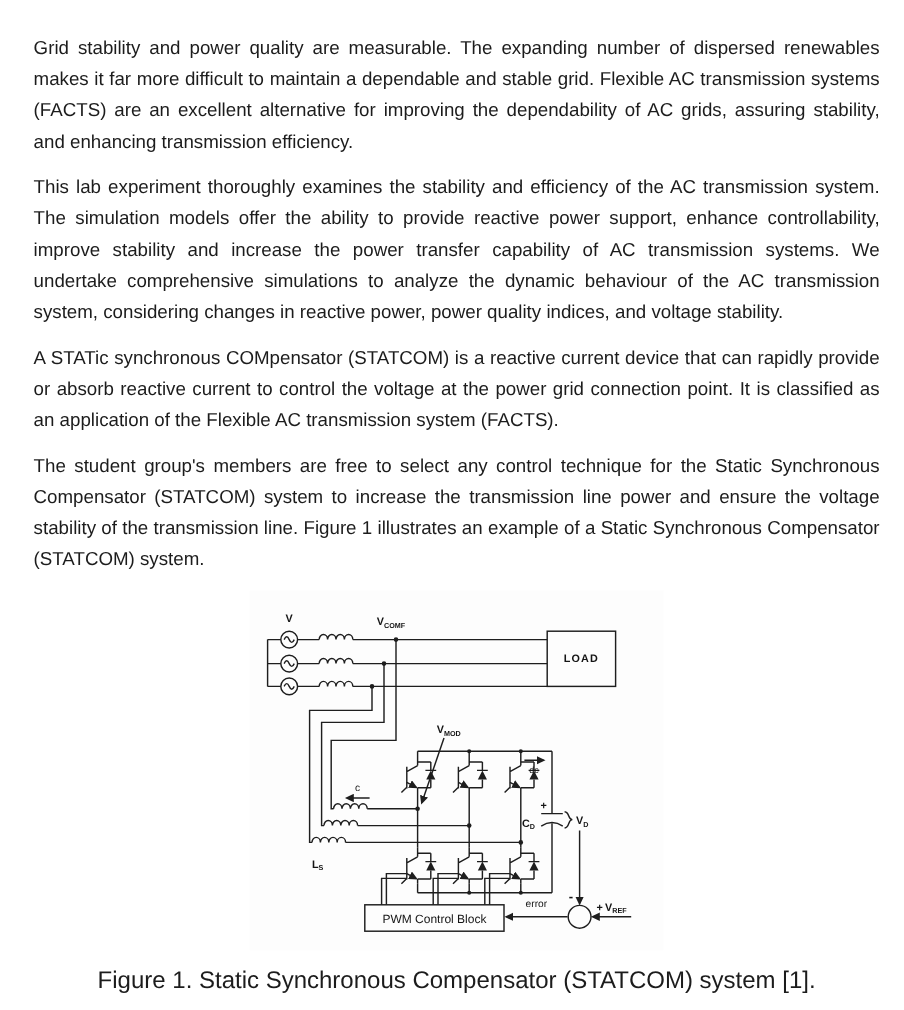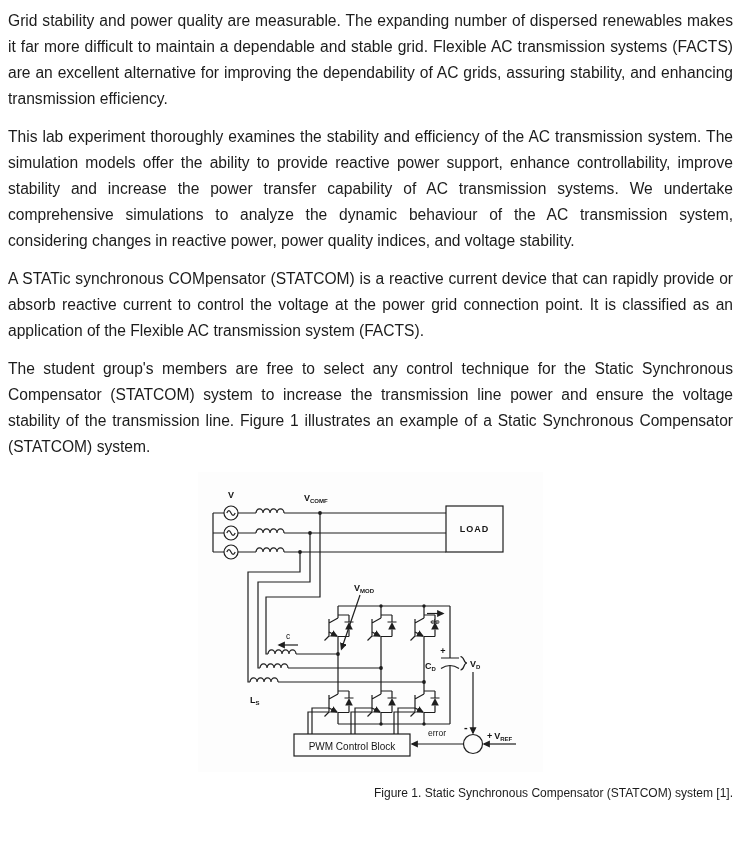--- a/index.html
+++ b/index.html
@@ -1,39 +1,39 @@
 <!DOCTYPE html>
 <html><head>
 <meta charset="utf-8">
 <style>
   html,body { margin:0; padding:0; background:#ffffff; }
   body {
     width:753px; height:842px; overflow:hidden;
     font-family:"Liberation Sans", sans-serif;
     color:#1c1c1c;
   }
-  .doc { padding:8px 20px 0 8px; }
+  .doc { padding:8px 20px 0 28px;margin-top:20px; }
   p.para {
     margin:0 0 12px 0;
     font-size:15.6px;
     line-height:26px;
     text-align:justify;
   }
   .fig-wrap { width:345px; margin:2px auto 0 auto; background:#fdfdfd; }
   svg { display:block; }
   svg text { font-family:"Liberation Sans", sans-serif; fill:#151515; }
   .w  { fill:none; stroke:#1e1e1e; stroke-width:1.2; }
   .wf { fill:#1e1e1e; stroke:none; }
   .lbl  { font-size:9px; font-weight:bold; }
   .sub  { font-size:6px; font-weight:bold; }
   .tiny { font-size:7.5px; }
   .med  { font-size:8.5px; }
   .caption {
-    text-align:right;
-    font-size:12px;
+    text-align:center;
+    font-size:20px;
     margin-top:14px;
   }
 </style>
 </head>
 <body>
 
 <div class="doc">
 
   <p class="para">Grid stability and power quality are measurable. The expanding number of dispersed renewables makes it far more difficult to maintain a dependable and stable grid. Flexible AC transmission systems (FACTS) are an excellent alternative for improving the dependability of AC grids, assuring stability, and enhancing transmission efficiency.</p>
   <p class="para">This lab experiment thoroughly examines the stability and efficiency of the AC transmission system. The simulation models offer the ability to provide reactive power support, enhance controllability, improve stability and increase the power transfer capability of AC transmission systems. We undertake comprehensive simulations to analyze the dynamic behaviour of the AC transmission system, considering changes in reactive power, power quality indices, and voltage stability.</p>

